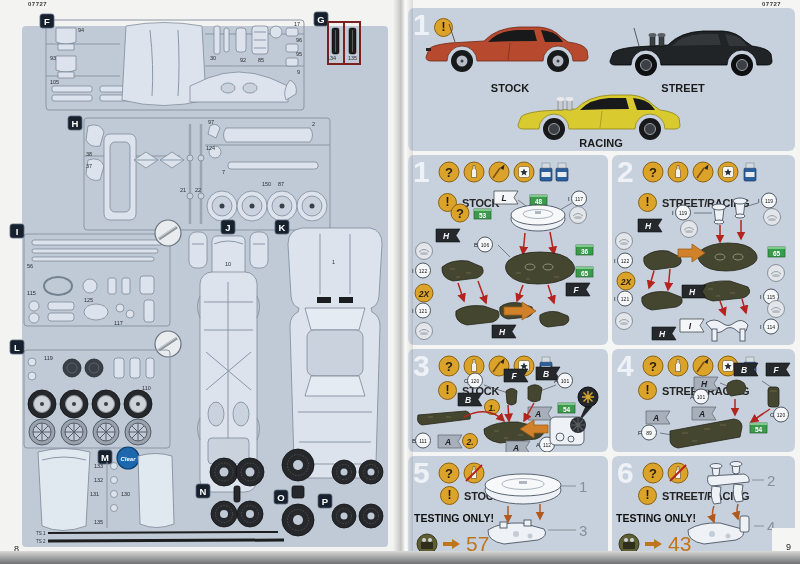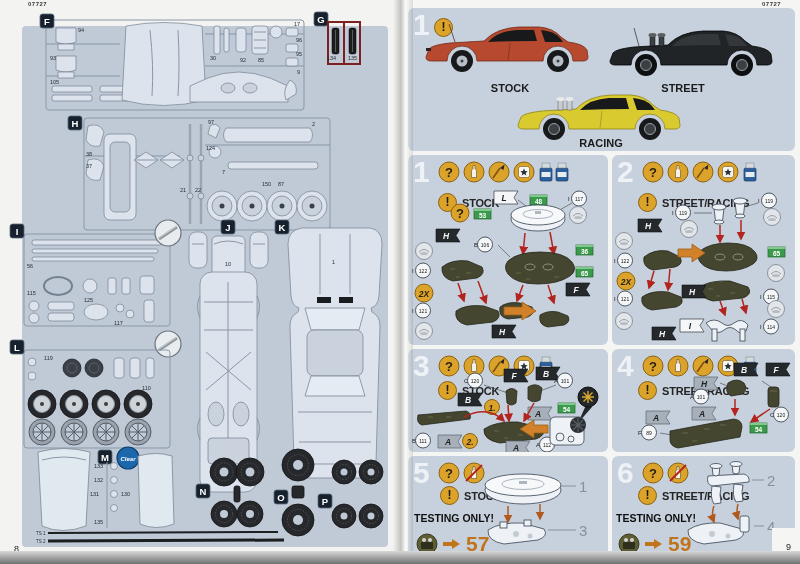--- a/index.html
+++ b/index.html
@@ -13,21 +13,21 @@
   .hdr{position:absolute;top:1px;font-size:6px;font-weight:bold;color:#3a3a3a;letter-spacing:.5px}
   .pagenum{position:absolute;font-size:9px;color:#1e1e1e}
   .panel{position:absolute;background:#c7d1dd;border-radius:6px}
   .stepnum{position:absolute;top:0px;left:5px;font-size:30px;font-weight:bold;color:#eef2f7}
   .iconrow{position:absolute;top:4px;left:30px}
   .variant{position:absolute;display:flex;align-items:center;gap:5px;font-weight:bold;color:#242424;font-size:11px;letter-spacing:-0.2px}
   .excl{width:17px;height:17px;border-radius:50%;background:#dca32b;border:1.5px solid #8a6210;color:#21190a;
         font-weight:bold;text-align:center;line-height:16px;font-size:12px;flex:0 0 auto}
   .testing{position:absolute;font-size:10.5px;font-weight:bold;color:#101010;font-style:normal}
   .goto{position:absolute;display:flex;align-items:center;gap:5px}
-  .goto .num{font-size:21px;color:#c0751d;font-weight:bold}
+  .goto .num{font-size:21px;color:#c0751d;font-weight:normal}
   .scene{position:absolute;left:0;top:0}
   svg text{font-family:"Liberation Sans",sans-serif}
   
   .part{fill:#dce3ed;stroke:#73808f;stroke-width:.7}
   .partd{fill:#c9d2dd;stroke:#73808f;stroke-width:.7}
   .frame{fill:none;stroke:#8b97a6;stroke-width:1}
   .run{stroke:#8b97a6;stroke-width:1;fill:none}
   .pn{font-size:5.5px;fill:#2a2e33}
   .badge{fill:#16212d;stroke:#5a6b7d;stroke-width:.8}
   .badget{font-size:9.5px;font-weight:bold;fill:#fff;text-anchor:middle}
@@ -1064,21 +1064,21 @@
   <div class="goto" style="left:6px;top:76px">
     <svg width="22" height="22">
         <circle cx="11" cy="11" r="10" fill="#5d5d34" stroke="#3a3a1e"></circle>
         <rect x="5" y="9" width="12" height="7" rx="1" fill="#2e2e1c"></rect>
         <circle cx="8" cy="7" r="2" fill="#cfd3d6"></circle>
         <circle cx="14" cy="7" r="2" fill="#cfd3d6"></circle>
       </svg>
     <svg width="18" height="12">
         <polygon points="0,4 9,4 9,1 17,6 9,11 9,8 0,8" fill="#c0751d"></polygon>
       </svg>
-    <span class="num">59</span>
+    <span class="num">43</span>
   </div>
   <svg class="scene" width="183" height="100" viewBox="0 0 183 100">
     <g transform="translate(92,8)">
       <path class="white" d="M4,12 L40,10 q6,2 5,8 L8,22 q-6,-2 -4,-10 z"></path>
       <g transform="translate(12,2)">
           <path class="white" d="M-4,0 L-3,9 Q0,11 3,9 L4,0 Z"></path>
           <ellipse rx="6" ry="2.5" class="white"></ellipse>
         </g>
       <g transform="translate(32,0)">
           <path class="white" d="M-4,0 L-3,9 Q0,11 3,9 L4,0 Z"></path>

